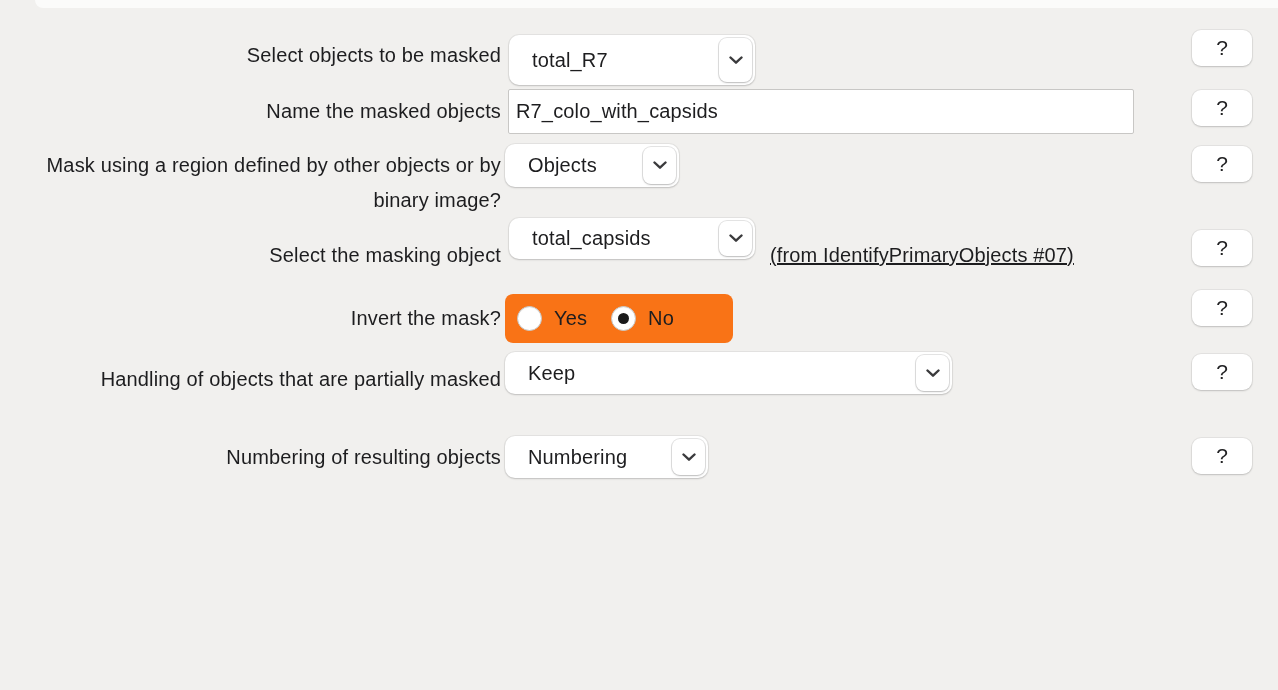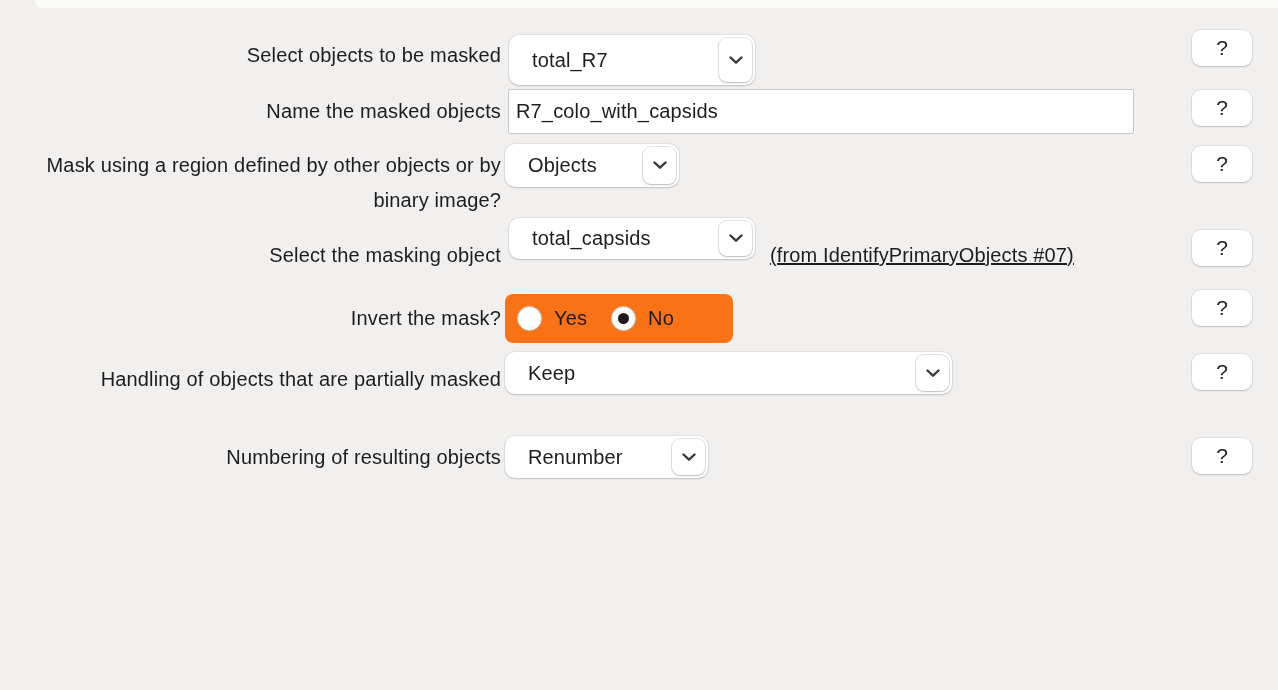--- a/index.html
+++ b/index.html
@@ -213,21 +213,21 @@
     <span class="dd-btn">
       <svg width="14" height="9" viewBox="0 0 14 9">
           <path d="M1.5 1.5l5.5 5.2 5.5-5.2" fill="none" stroke="#3a3a3c" stroke-width="2.4" stroke-linecap="round" stroke-linejoin="round"></path>
         </svg>
     </span>
   </div>
   <button class="help-btn hb-6">?</button>
 
   <div class="label lbl-7">Numbering of resulting objects</div>
   <div class="dropdown dd-7">
-    <span class="dd-value">Renumber</span>
+    <span class="dd-value">Numbering</span>
     <span class="dd-btn">
       <svg width="14" height="9" viewBox="0 0 14 9">
           <path d="M1.5 1.5l5.5 5.2 5.5-5.2" fill="none" stroke="#3a3a3c" stroke-width="2.4" stroke-linecap="round" stroke-linejoin="round"></path>
         </svg>
     </span>
   </div>
   <button class="help-btn hb-7">?</button>
 
 </div>
 

